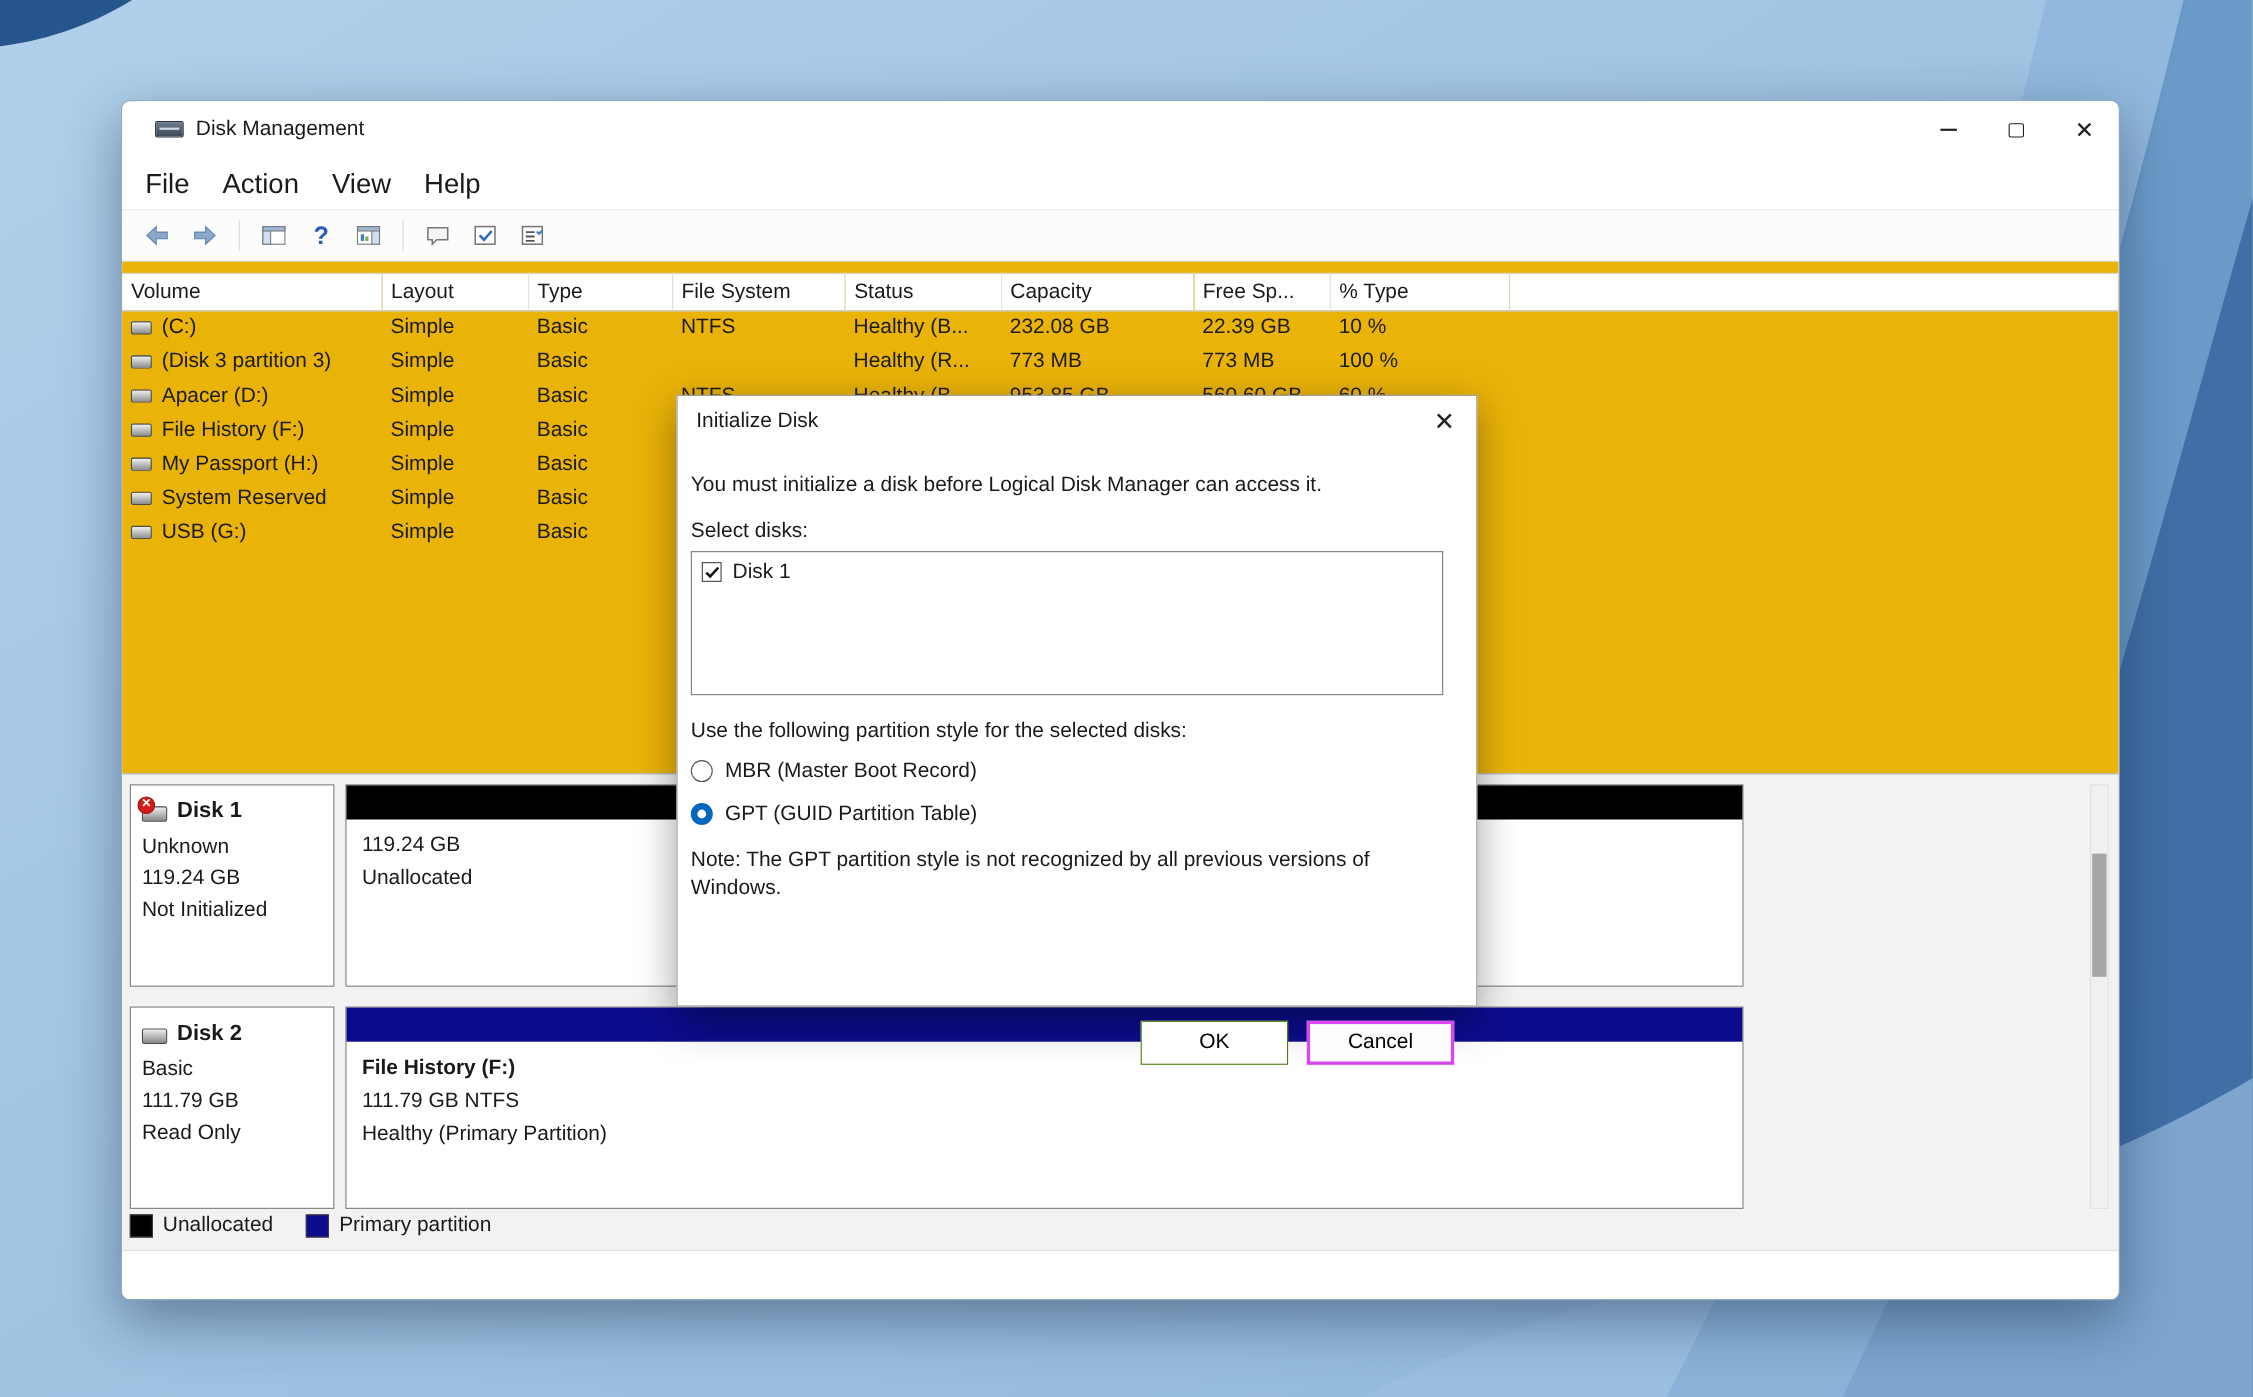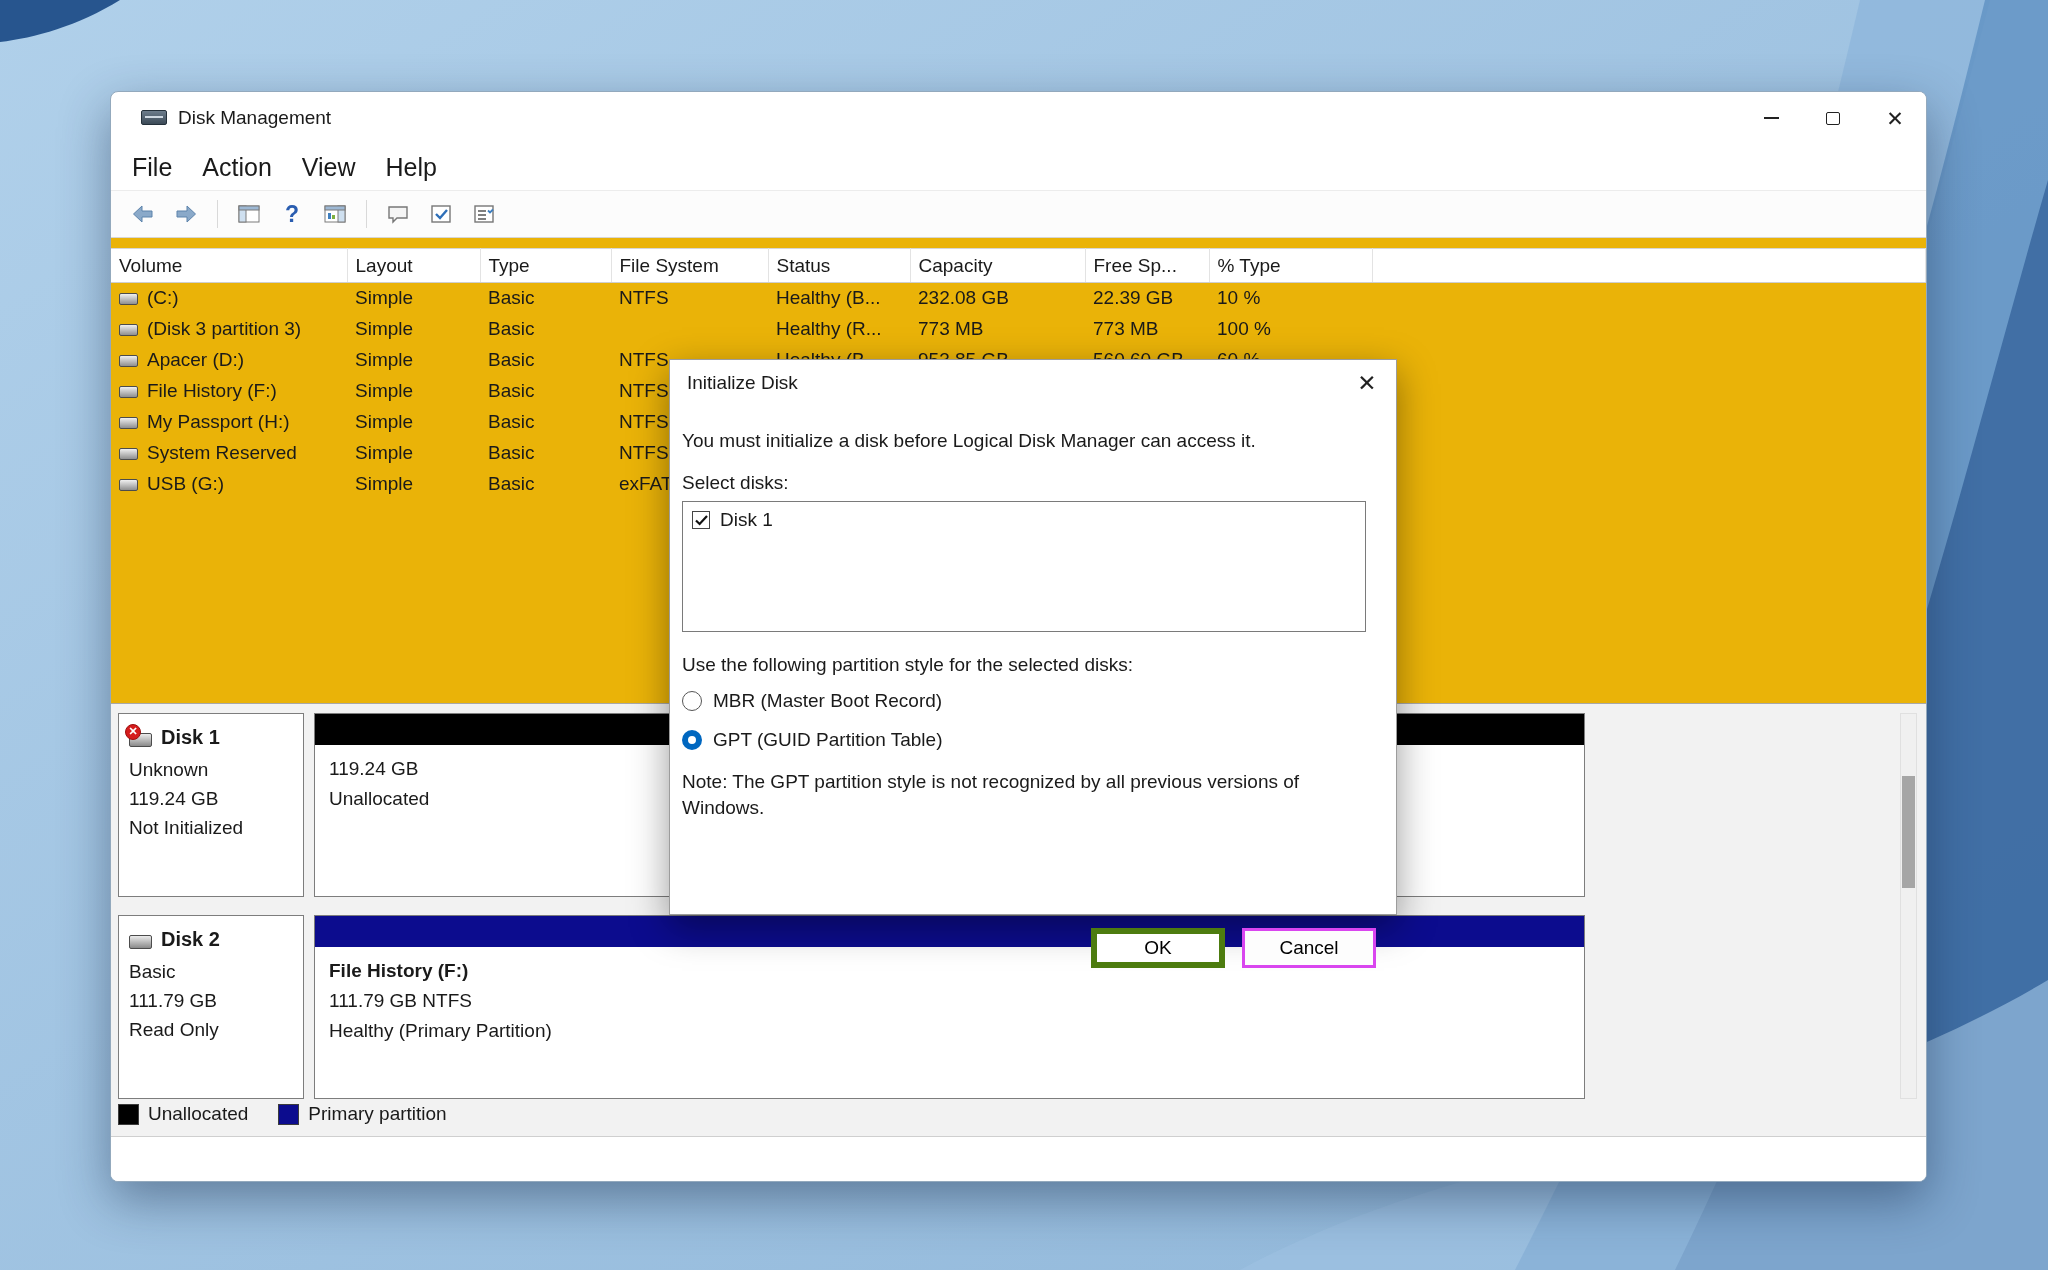--- a/index.html
+++ b/index.html
@@ -68,40 +68,40 @@
   .legend { position:absolute; left:7px; top:399px; display:flex; align-items:center; font-size:19px; }
   .sw { width:21px; height:21px; border:1px solid #3c3c3c; margin-right:9px; }
   .sw-black { background:#000; }
   .sw-navy { background:#0c0c8e; }
   .legend-item { display:flex; align-items:center; }
   .legend-item + .legend-item { margin-left:30px; }
 
   .statusbar { height:47px; border-top:1px solid #cfcfcf; background:#fff; }
 
   
-  .dialog { position:absolute; left:669px; top:359px; width:728px; height:556px; background:#fff;
+  .dialog { position:absolute; left:615px; top:359px; width:728px; height:556px; background:#fff;
             border:1px solid #9c9c9c; box-shadow:0 12px 36px rgba(0,0,0,.4); z-index:20; font-size:19px; }
   .dlg-titlebar { height:46px; display:flex; align-items:center; padding-left:17px; position:relative; }
   .dlg-close { position:absolute; top:0; right:0; width:58px; height:46px; display:flex; align-items:center; justify-content:center; font-size:23px; color:#222; }
   .dlg-body { padding:0 12px; position:relative; }
   .dlg-msg { margin-top:24px; white-space:nowrap; }
   .dlg-select { margin-top:20px; }
   .listbox { margin-top:7px; width:684px; height:131px; border:1px solid #7a7a7a; background:#fff; padding:7px 9px; overflow:hidden; }
   .lb-item { display:flex; align-items:center; gap:10px; }
   .checkbox { width:18px; height:18px; border:1px solid #454545; background:#fff; display:flex; align-items:center; justify-content:center; flex:none; }
   .checkbox svg { visibility:hidden; }
   .checkbox.checked svg { visibility:visible; }
   .style-label { margin-top:22px; }
   .radio-row { display:flex; align-items:center; gap:11px; margin-top:11px; height:28px; }
   .radio { width:20px; height:20px; border-radius:50%; border:1px solid #565656; background:#fff; flex:none; }
   .radio.checked { border:6px solid #0067c0; }
   .dlg-note { margin-top:15px; width:668px; line-height:26px; }
   .dlg-buttons { position:absolute; top:498px; right:20px; left:0; display:flex; justify-content:flex-end; gap:17px; }
   .btn { height:40px; font-size:19px; font-family:inherit; background:#fdfdfd; border:3px solid #d946ef; min-width:134px; padding:0 10px; }
-  .btn.default { border:6px solid #4d7c0f; background:#fff; min-width:134px; }
+  .btn.default { border:1px solid #4d7c0f; background:#fff; min-width:134px; }
 </style>
 </head>
 <body>
 
 <div class="desktop">
   <svg viewBox="0 0 2048 1270" preserveAspectRatio="none">
     <defs>
       <linearGradient id="sky" x1="0" y1="0" x2="1" y2="1">
         <stop offset="0" stop-color="#b0d0ea"></stop>
         <stop offset="1" stop-color="#8fb6d9"></stop>

